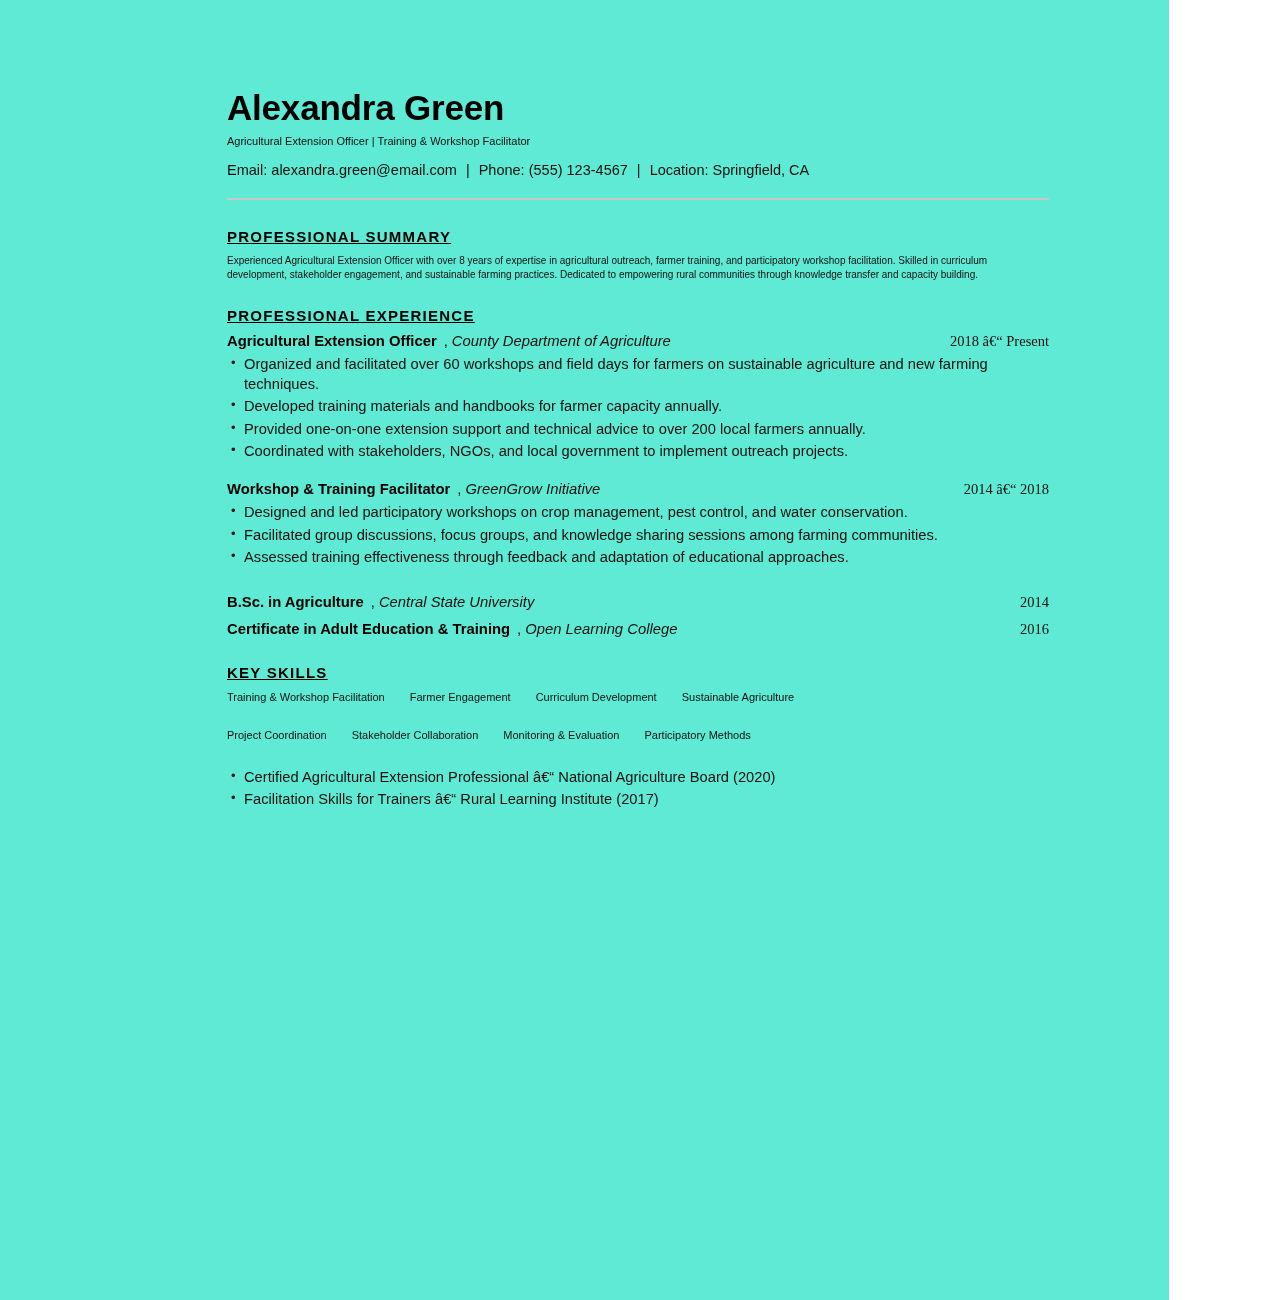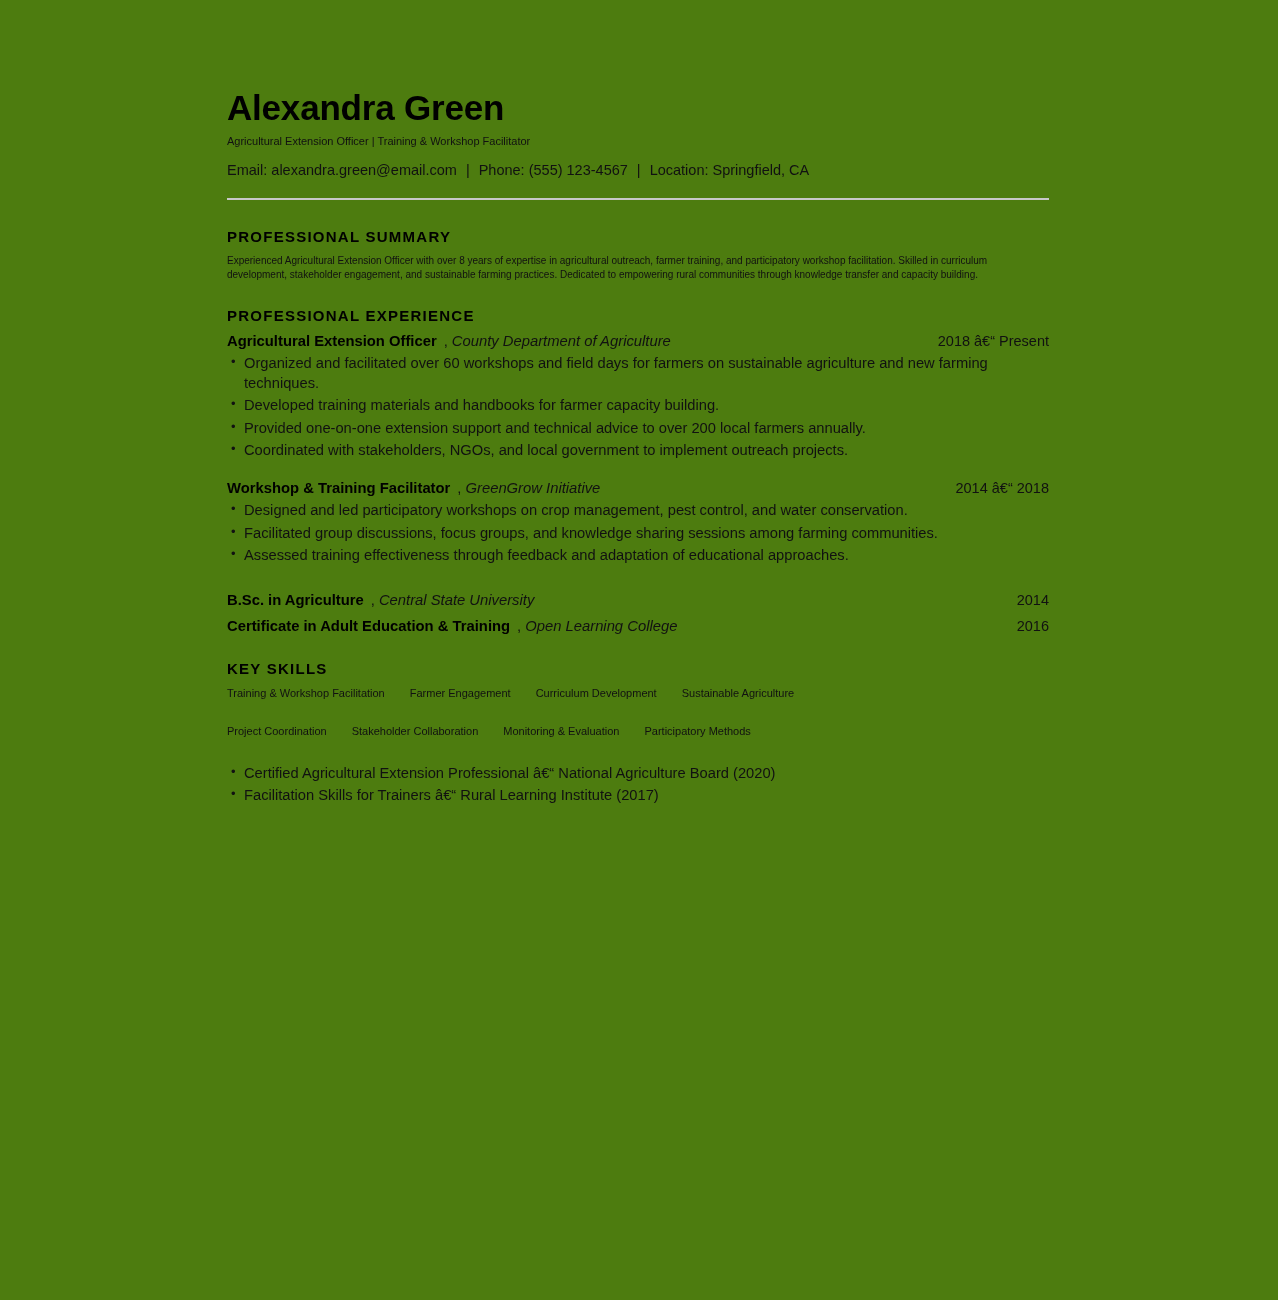--- a/index.html
+++ b/index.html
@@ -9,23 +9,23 @@
     background: #ffffff;
   }
   body {
     width: 1278px;
     min-height: 1300px;
     font-family: "Liberation Sans", sans-serif;
     color: #000000;
     -webkit-font-smoothing: antialiased;
   }
   .page {
-    width: 1278px;
+    width: 1169px;
     min-height: 1300px;
-    background: #4d7c0f;
+    background: #5eead4;
     position: relative;
   }
   .resume {
     position: absolute;
     left: 227px;
     top: 88px;
     width: 822px;
   }
 
   
@@ -66,20 +66,21 @@
 
   
   .section { margin-bottom: 26px; }
   .section-heading {
     font-size: 15px;
     font-weight: bold;
     letter-spacing: 1.25px;
     text-transform: uppercase;
     margin: 0 0 9px 0;
     color: #000;
+    text-decoration: underline;
   }
   .summary-text {
     font-size: 10px;
     line-height: 1.36;
     margin: 0;
     color: #111;
     text-align: left;
   }
   .entry-head {
     display: flex;
@@ -111,20 +112,21 @@
     color: #111;
     white-space: nowrap;
   }
   .entry-date {
     font-size: 14.5px;
     color: #111;
     white-space: nowrap;
     text-align: right;
     flex: 0 0 auto;
     padding-left: 18px;
+    font-family: Liberation Serif, serif;
   }
 
   ul.bullets {
     list-style: none;
     margin: 0 0 0 0;
     padding: 0;
   }
   ul.bullets li {
     position: relative;
     padding-left: 17px;
@@ -196,21 +198,21 @@
         <div class="entry-head">
           <div class="entry-left">
             <span class="entry-title">Agricultural Extension Officer</span>
             <span class="entry-sep">,</span>
             <span class="entry-org">County Department of Agriculture</span>
           </div>
           <div class="entry-date">2018 â€“ Present</div>
         </div>
         <ul class="bullets">
           <li>Organized and facilitated over 60 workshops and field days for farmers on sustainable agriculture and new farming techniques.</li>
-          <li>Developed training materials and handbooks for farmer capacity building.</li>
+          <li>Developed training materials and handbooks for farmer capacity annually.</li>
           <li>Provided one-on-one extension support and technical advice to over 200 local farmers annually.</li>
           <li>Coordinated with stakeholders, NGOs, and local government to implement outreach projects.</li>
         </ul>
       </div>
 
       <div class="exp-block">
         <div class="entry-head">
           <div class="entry-left">
             <span class="entry-title">Workshop &amp; Training Facilitator</span>
             <span class="entry-sep">,</span>

